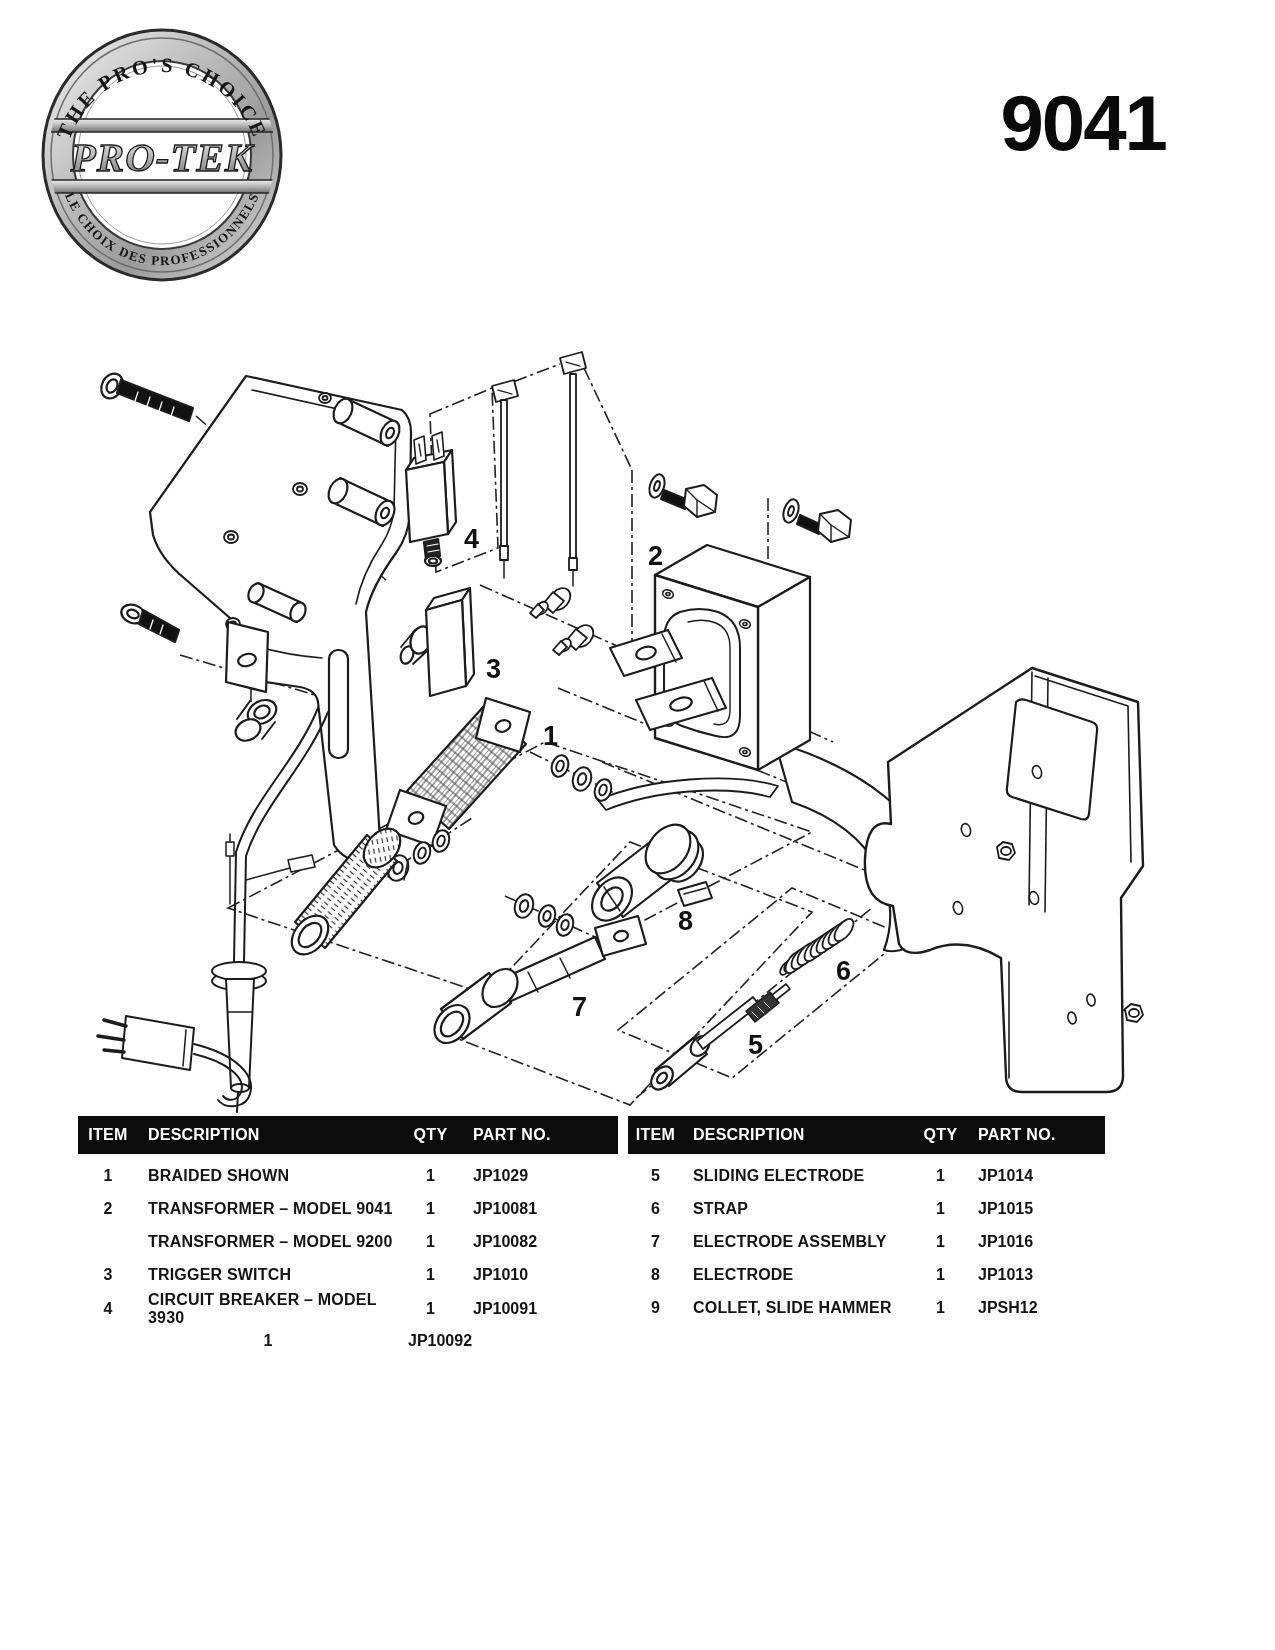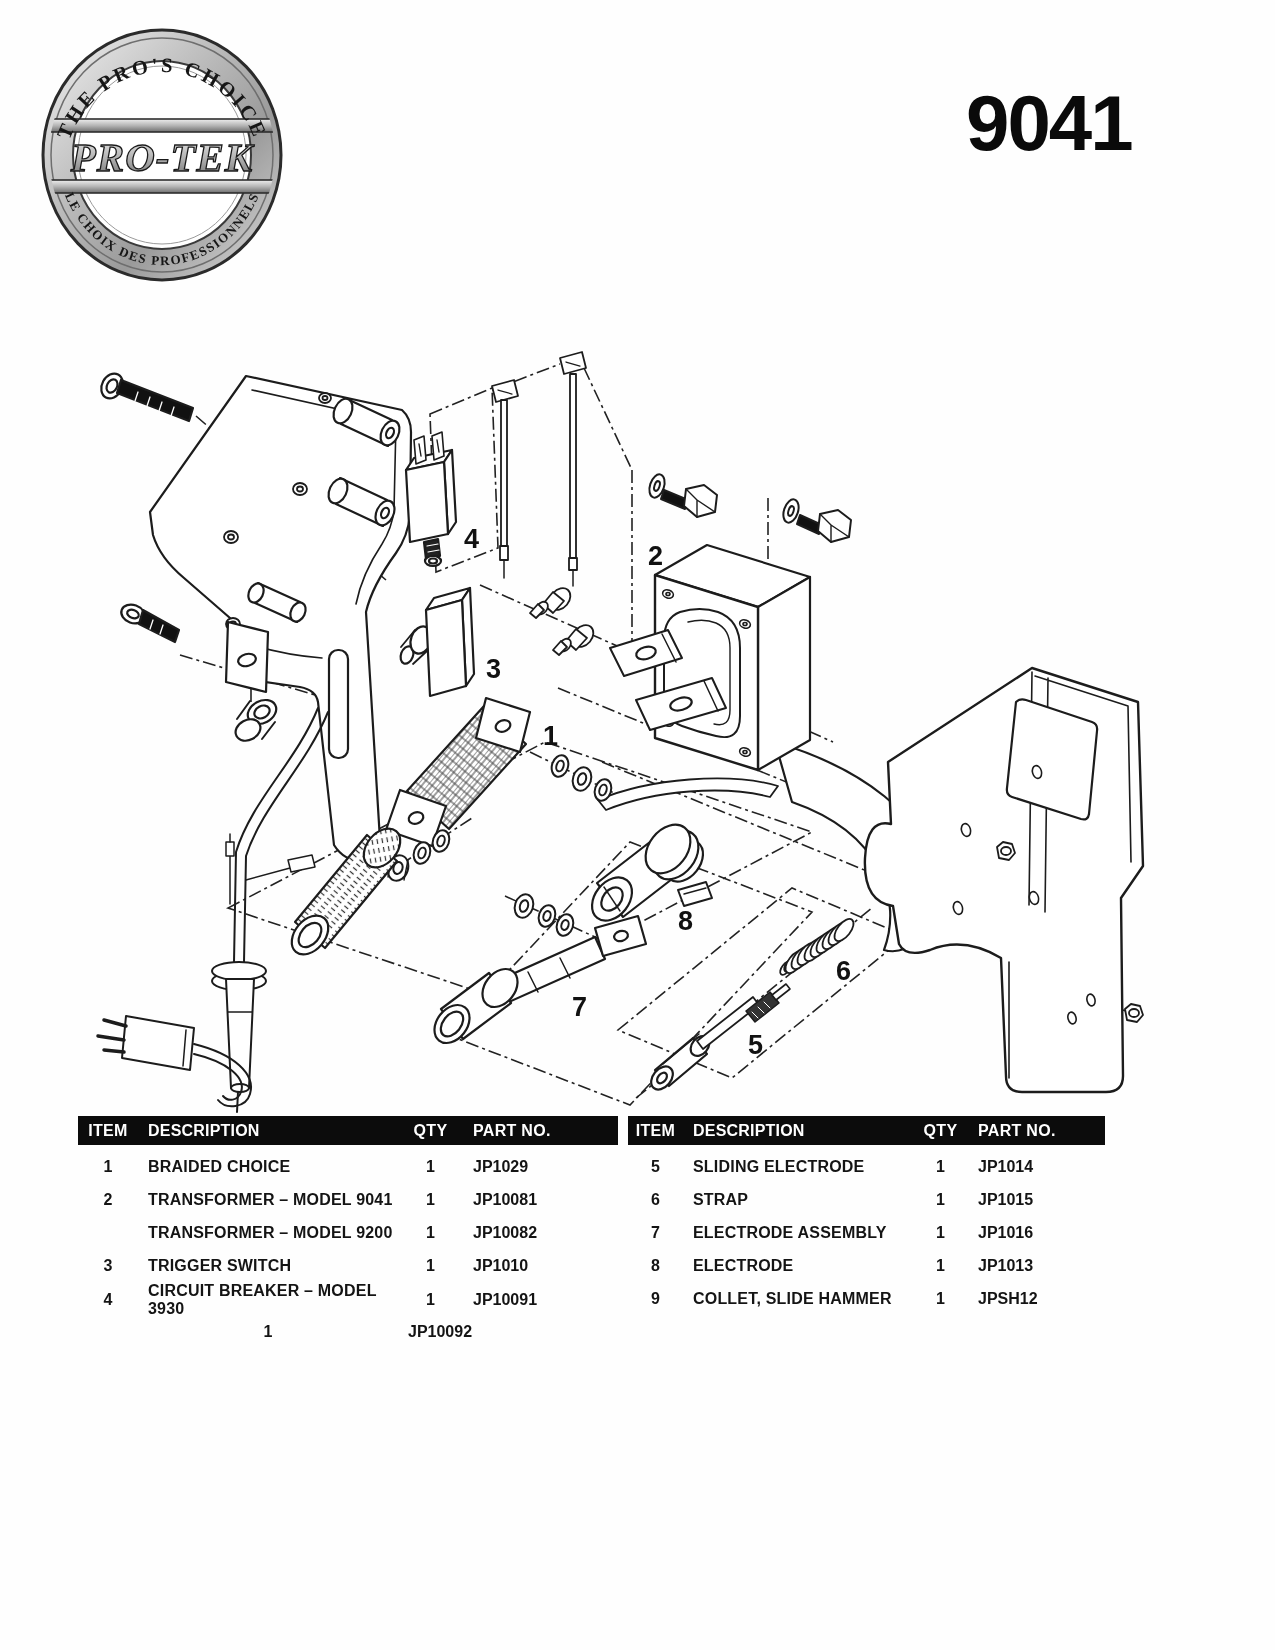--- a/index.html
+++ b/index.html
@@ -1,26 +1,26 @@
 <!DOCTYPE html>
 <html><head>
 <meta charset="utf-8">
 <style>
   html,body{margin:0;padding:0;background:#e8e8e8;}
   .page{position:relative;width:1275px;height:1650px;background:#fefefe;overflow:hidden;
         font-family:"Liberation Sans",sans-serif;color:#111;}
-  .model-number{position:absolute;left:966px;top:84px;width:200px;text-align:left;
+  .model-number{position:absolute;left:966px;top:84px;width:200px;text-align:right;
         font-size:78px;font-weight:700;letter-spacing:-2px;line-height:1;color:#0a0a0a;}
   .logo-wrap{position:absolute;left:36px;top:22px;width:252px;height:266px;}
   .diagram-wrap{position:absolute;left:0;top:330px;width:1275px;height:790px;}
   
   .ptable{position:absolute;top:1116px;}
   #table-left{left:78px;width:540px;}
   #table-right{left:628px;width:477px;}
-  .thead{background:#0c0c0c;color:#fff;height:29px;display:grid;align-items:center;
+  .thead{background:#0c0c0c;color:#fff;height:38px;display:grid;align-items:center;
         font-weight:700;font-size:16px;letter-spacing:.3px;}
   #table-left .thead,#table-left .trow{grid-template-columns:60px 260px 65px 155px;}
   #table-right .thead,#table-right .trow{grid-template-columns:55px 230px 55px 137px;}
   .trow{display:grid;align-items:center;height:33px;font-size:16px;font-weight:700;color:#141414;}
   .rows{padding-top:5px;}
   .cell-item,.cell-qty{text-align:center;}
   .cell-desc{padding-left:10px;letter-spacing:.2px;}
   .cell-part{padding-left:10px;}
   .trow.indent .cell-desc{padding-left:78px;}
   svg text.callout{font-family:"Liberation Sans",sans-serif;font-weight:700;font-size:27px;fill:#111;}
@@ -400,21 +400,21 @@
   <div class="ptable" id="table-left">
       <div class="thead">
         <div class="cell-item">ITEM</div>
         <div class="cell-desc">DESCRIPTION</div>
         <div class="cell-qty">QTY</div>
         <div class="cell-part">PART NO.</div>
       </div>
       <div class="rows">
         <div class="trow">
           <div class="cell-item">1</div>
-          <div class="cell-desc">BRAIDED CHOICE</div>
+          <div class="cell-desc">BRAIDED SHOWN</div>
           <div class="cell-qty">1</div>
           <div class="cell-part">JP1029</div>
         </div>
         <div class="trow">
           <div class="cell-item">2</div>
           <div class="cell-desc">TRANSFORMER – MODEL 9041</div>
           <div class="cell-qty">1</div>
           <div class="cell-part">JP10081</div>
         </div>
         <div class="trow">

